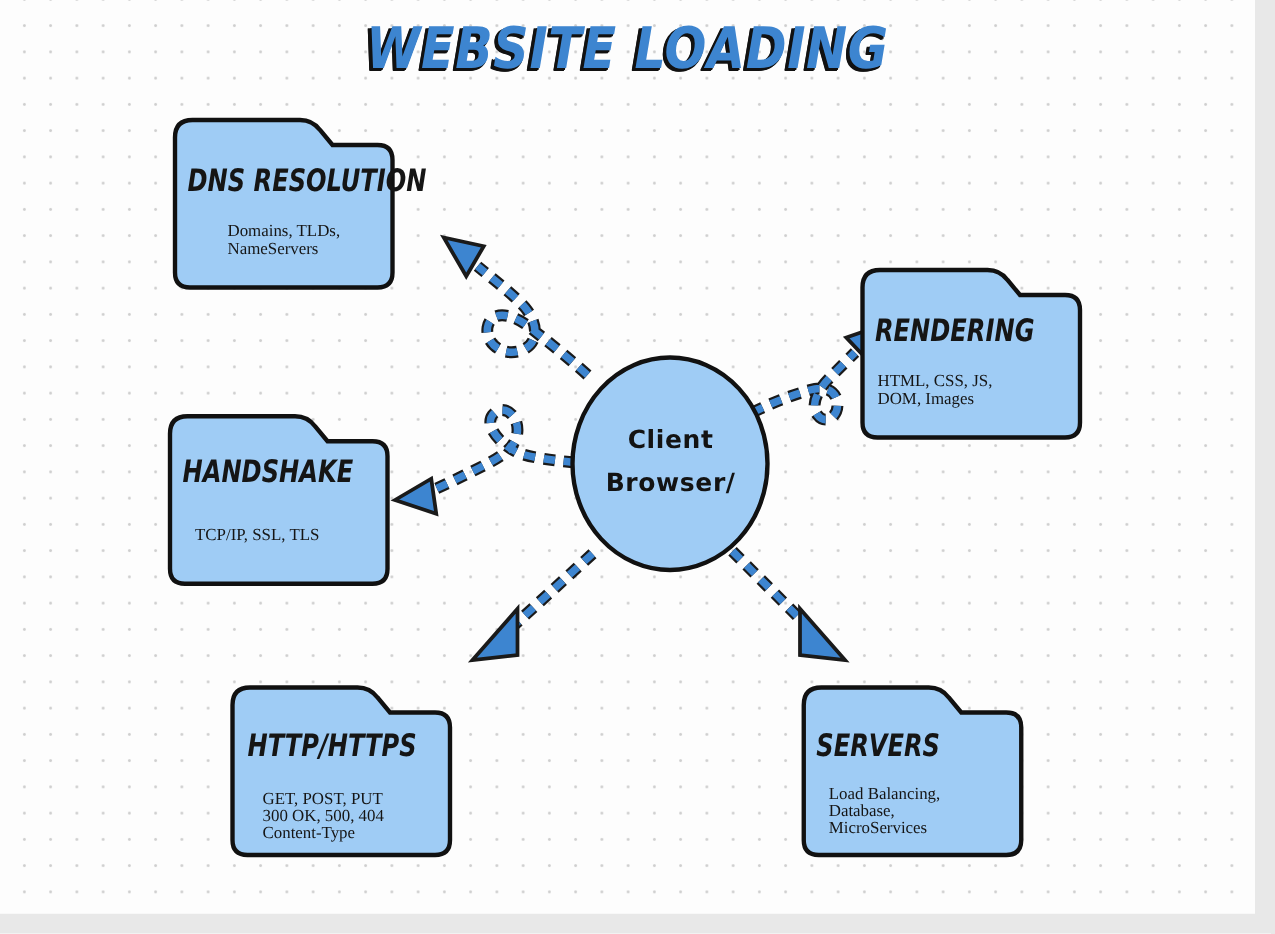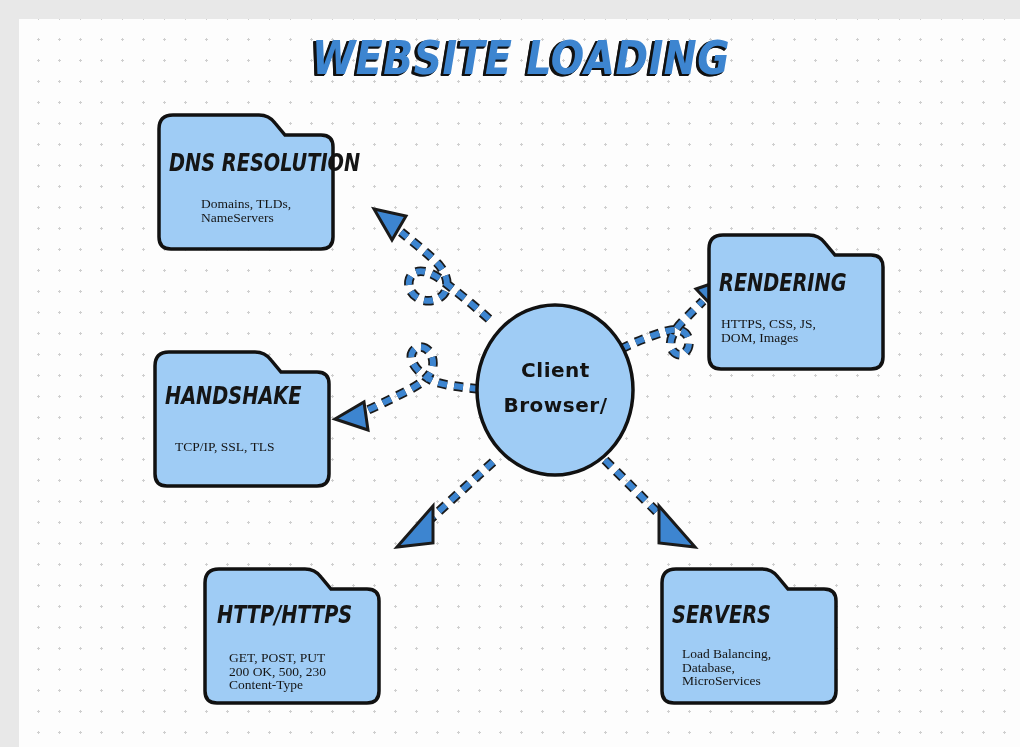--- a/index.html
+++ b/index.html
@@ -14,21 +14,21 @@
     font-family: "Liberation Sans", sans-serif;
   }
 
   
   #canvas-frame {
     position: relative;
     width: 1020px;
     height: 747px;
     background: #e8e8e8;
     box-sizing: border-box;
-    padding: 19px;
+    padding: 0;
   }
   #canvas {
     position: relative;
     width: 1004px;
     height: 731px;
     background-color: #fdfdfd;
     background-image: radial-gradient(circle, #cfcfcf 1px, rgba(0,0,0,0) 1.2px);
     background-size: 21px 21px;
     background-position: 9px 10px;
     overflow: hidden;
@@ -254,21 +254,21 @@
                  Q 182,28 182,40 L 182,130 Q 182,142 170,142 L 20,142
                  Q 8,142 8,130 Z" fill="#c9c9c9"></path>
       </svg>
       <svg class="folder-svg" width="190" height="150" viewBox="0 0 190 150">
         <path d="M 8,22 Q 8,8 22,8 L 108,8 Q 118,8 124,16 L 134,28 L 170,28
                  Q 182,28 182,40 L 182,130 Q 182,142 170,142 L 20,142
                  Q 8,142 8,130 Z" fill="#9fccf5" stroke="#111111" stroke-width="3.5"></path>
       </svg>
       <div class="folder-content">
         <span class="folder-title" style="left:18px; top:42px;">RENDERING</span>
-        <span class="folder-body" style="left:20px; top:90px;">HTTPS, CSS, JS,
+        <span class="folder-body" style="left:20px; top:90px;">HTML, CSS, JS,
 DOM, Images</span>
       </div>
     </div>
 
     <div class="folder" style="left:128px; top:325px; width:190px; height:150px;">
       <svg class="folder-svg folder-shadow" width="190" height="150" viewBox="0 0 190 150">
         <path d="M 8,22 Q 8,8 22,8 L 108,8 Q 118,8 124,16 L 134,28 L 170,28
                  Q 182,28 182,40 L 182,130 Q 182,142 170,142 L 20,142
                  Q 8,142 8,130 Z" fill="#c9c9c9"></path>
       </svg>
@@ -290,21 +290,21 @@
                  Q 8,142 8,130 Z" fill="#c9c9c9"></path>
       </svg>
       <svg class="folder-svg" width="190" height="150" viewBox="0 0 190 150">
         <path d="M 8,22 Q 8,8 22,8 L 108,8 Q 118,8 124,16 L 134,28 L 170,28
                  Q 182,28 182,40 L 182,130 Q 182,142 170,142 L 20,142
                  Q 8,142 8,130 Z" fill="#9fccf5" stroke="#111111" stroke-width="3.5"></path>
       </svg>
       <div class="folder-content">
         <span class="folder-title" style="left:20px; top:40px;">HTTP/HTTPS</span>
         <span class="folder-body" style="left:32px; top:90px;">GET, POST, PUT
-200 OK, 500, 230
+300 OK, 500, 404
 Content-Type</span>
       </div>
     </div>
 
     <div class="folder" style="left:635px; top:542px; width:190px; height:150px;">
       <svg class="folder-svg folder-shadow" width="190" height="150" viewBox="0 0 190 150">
         <path d="M 8,22 Q 8,8 22,8 L 108,8 Q 118,8 124,16 L 134,28 L 170,28
                  Q 182,28 182,40 L 182,130 Q 182,142 170,142 L 20,142
                  Q 8,142 8,130 Z" fill="#c9c9c9"></path>
       </svg>

